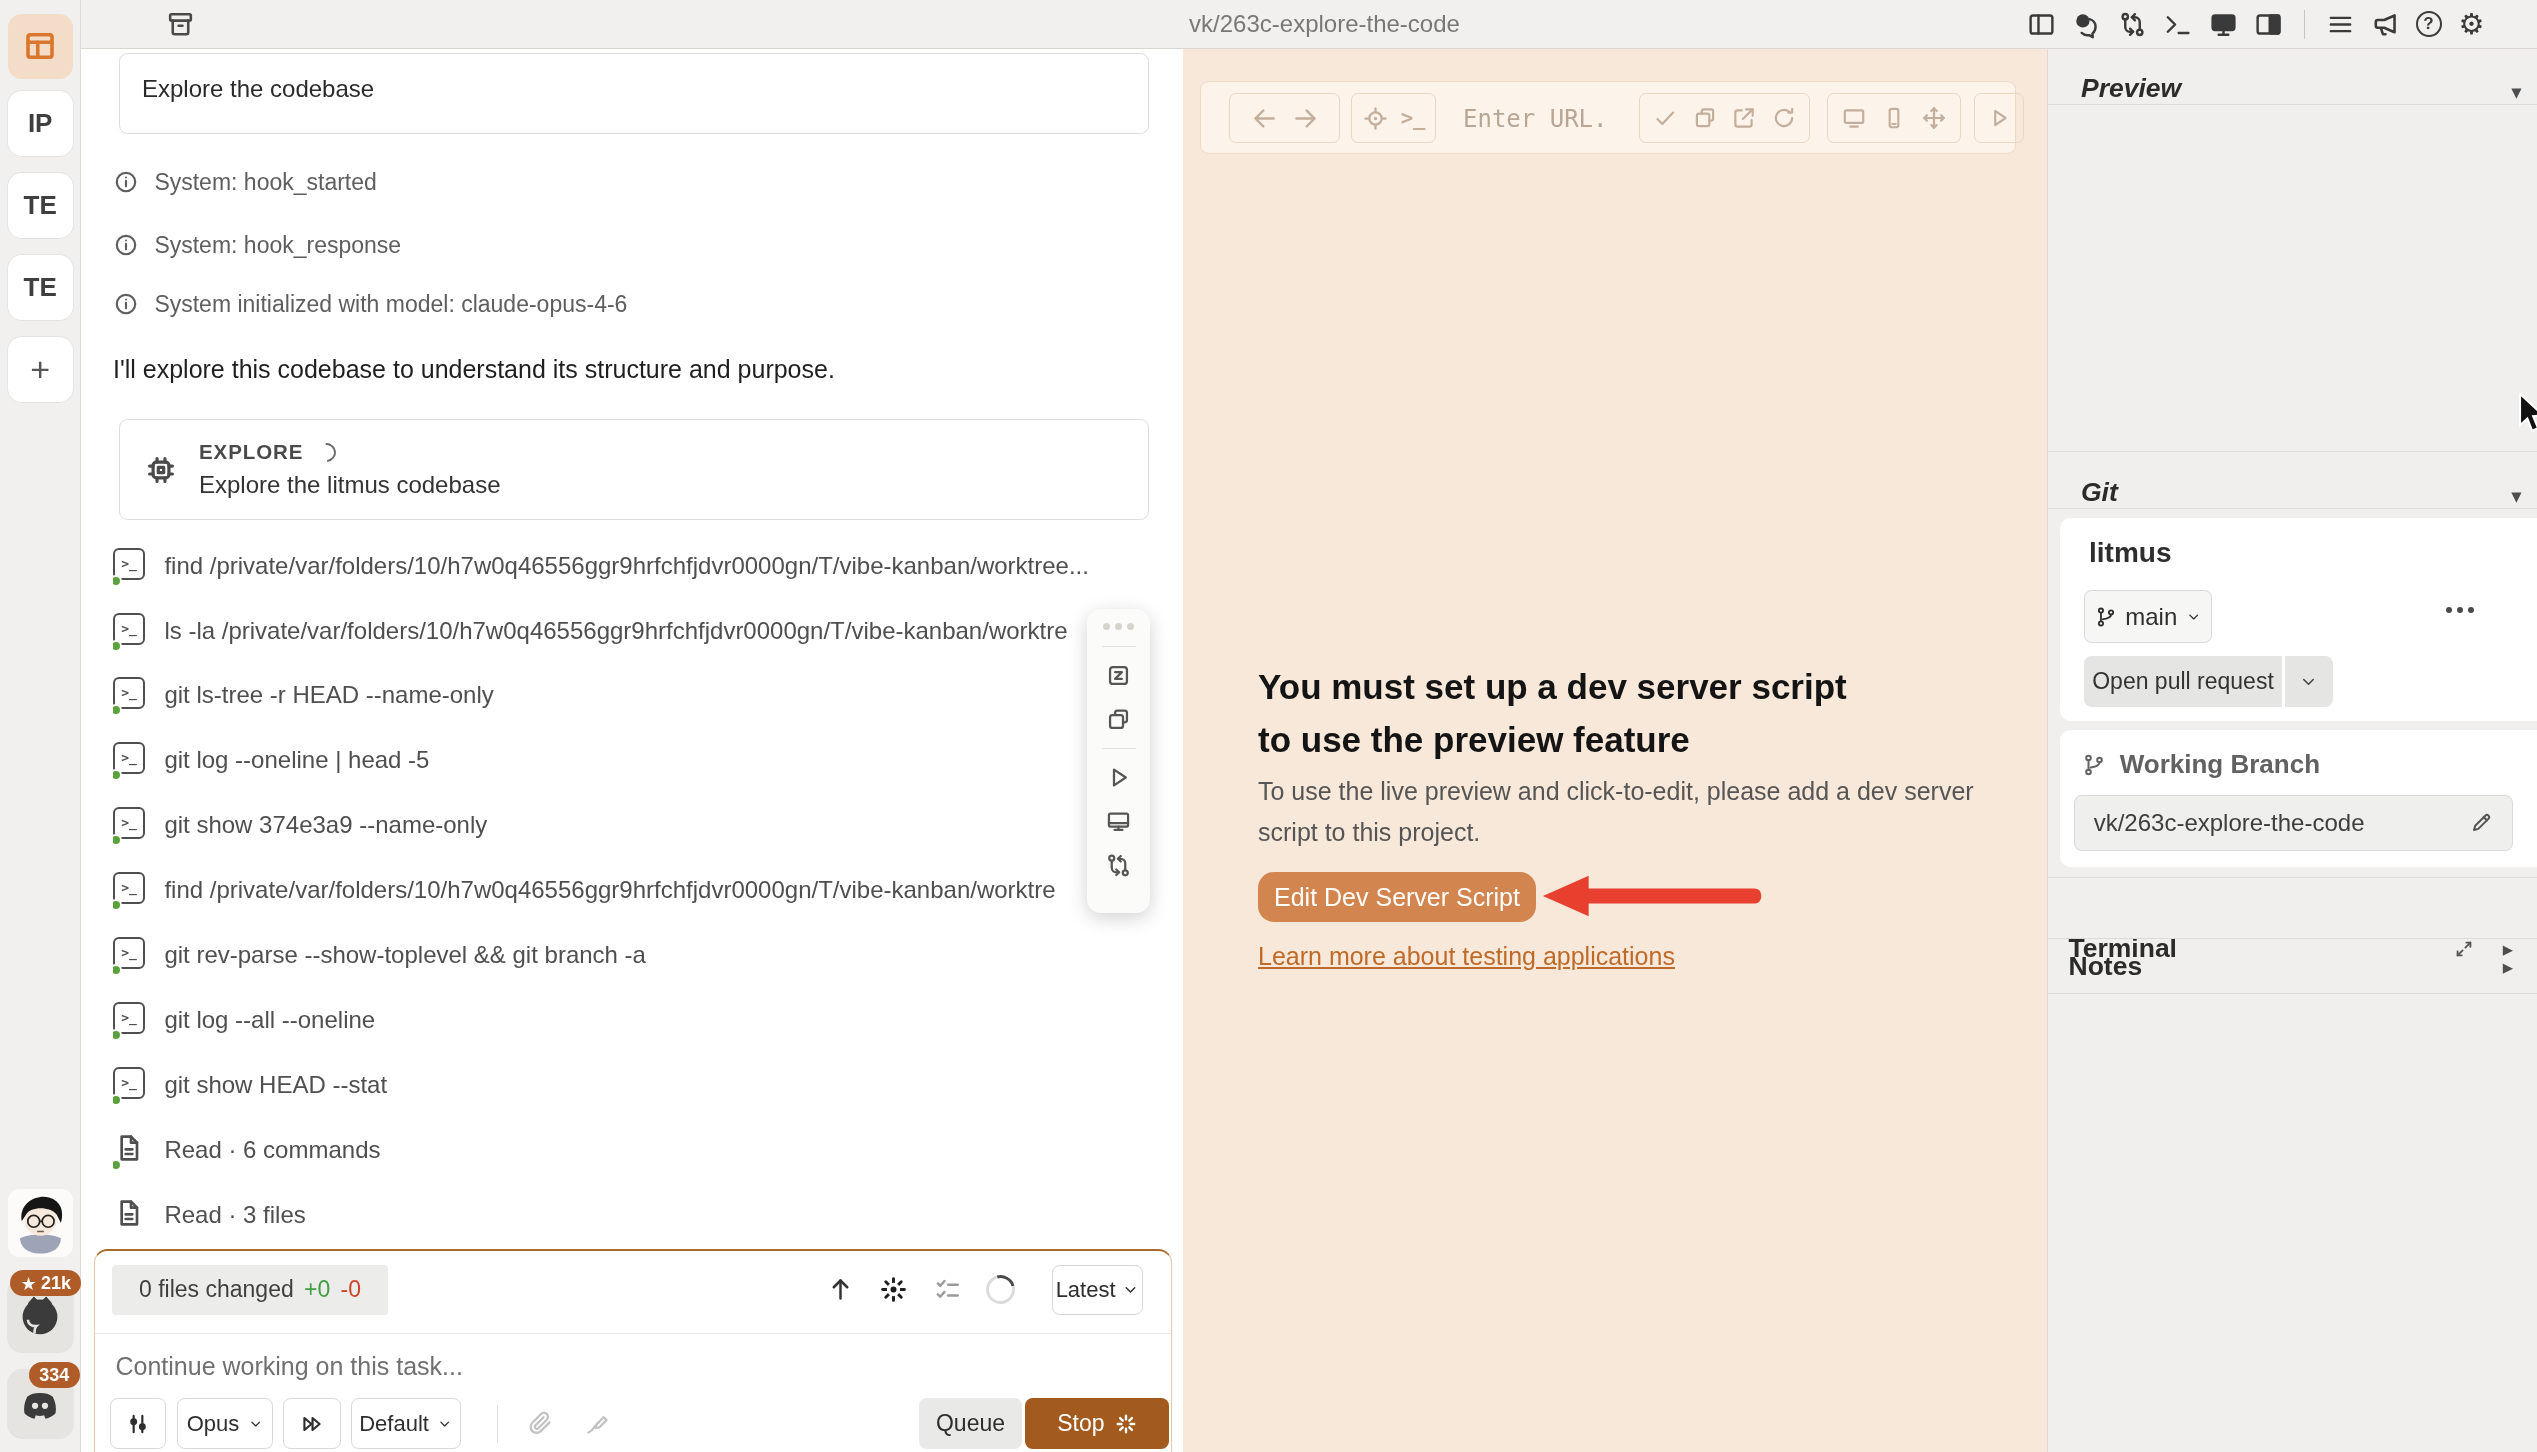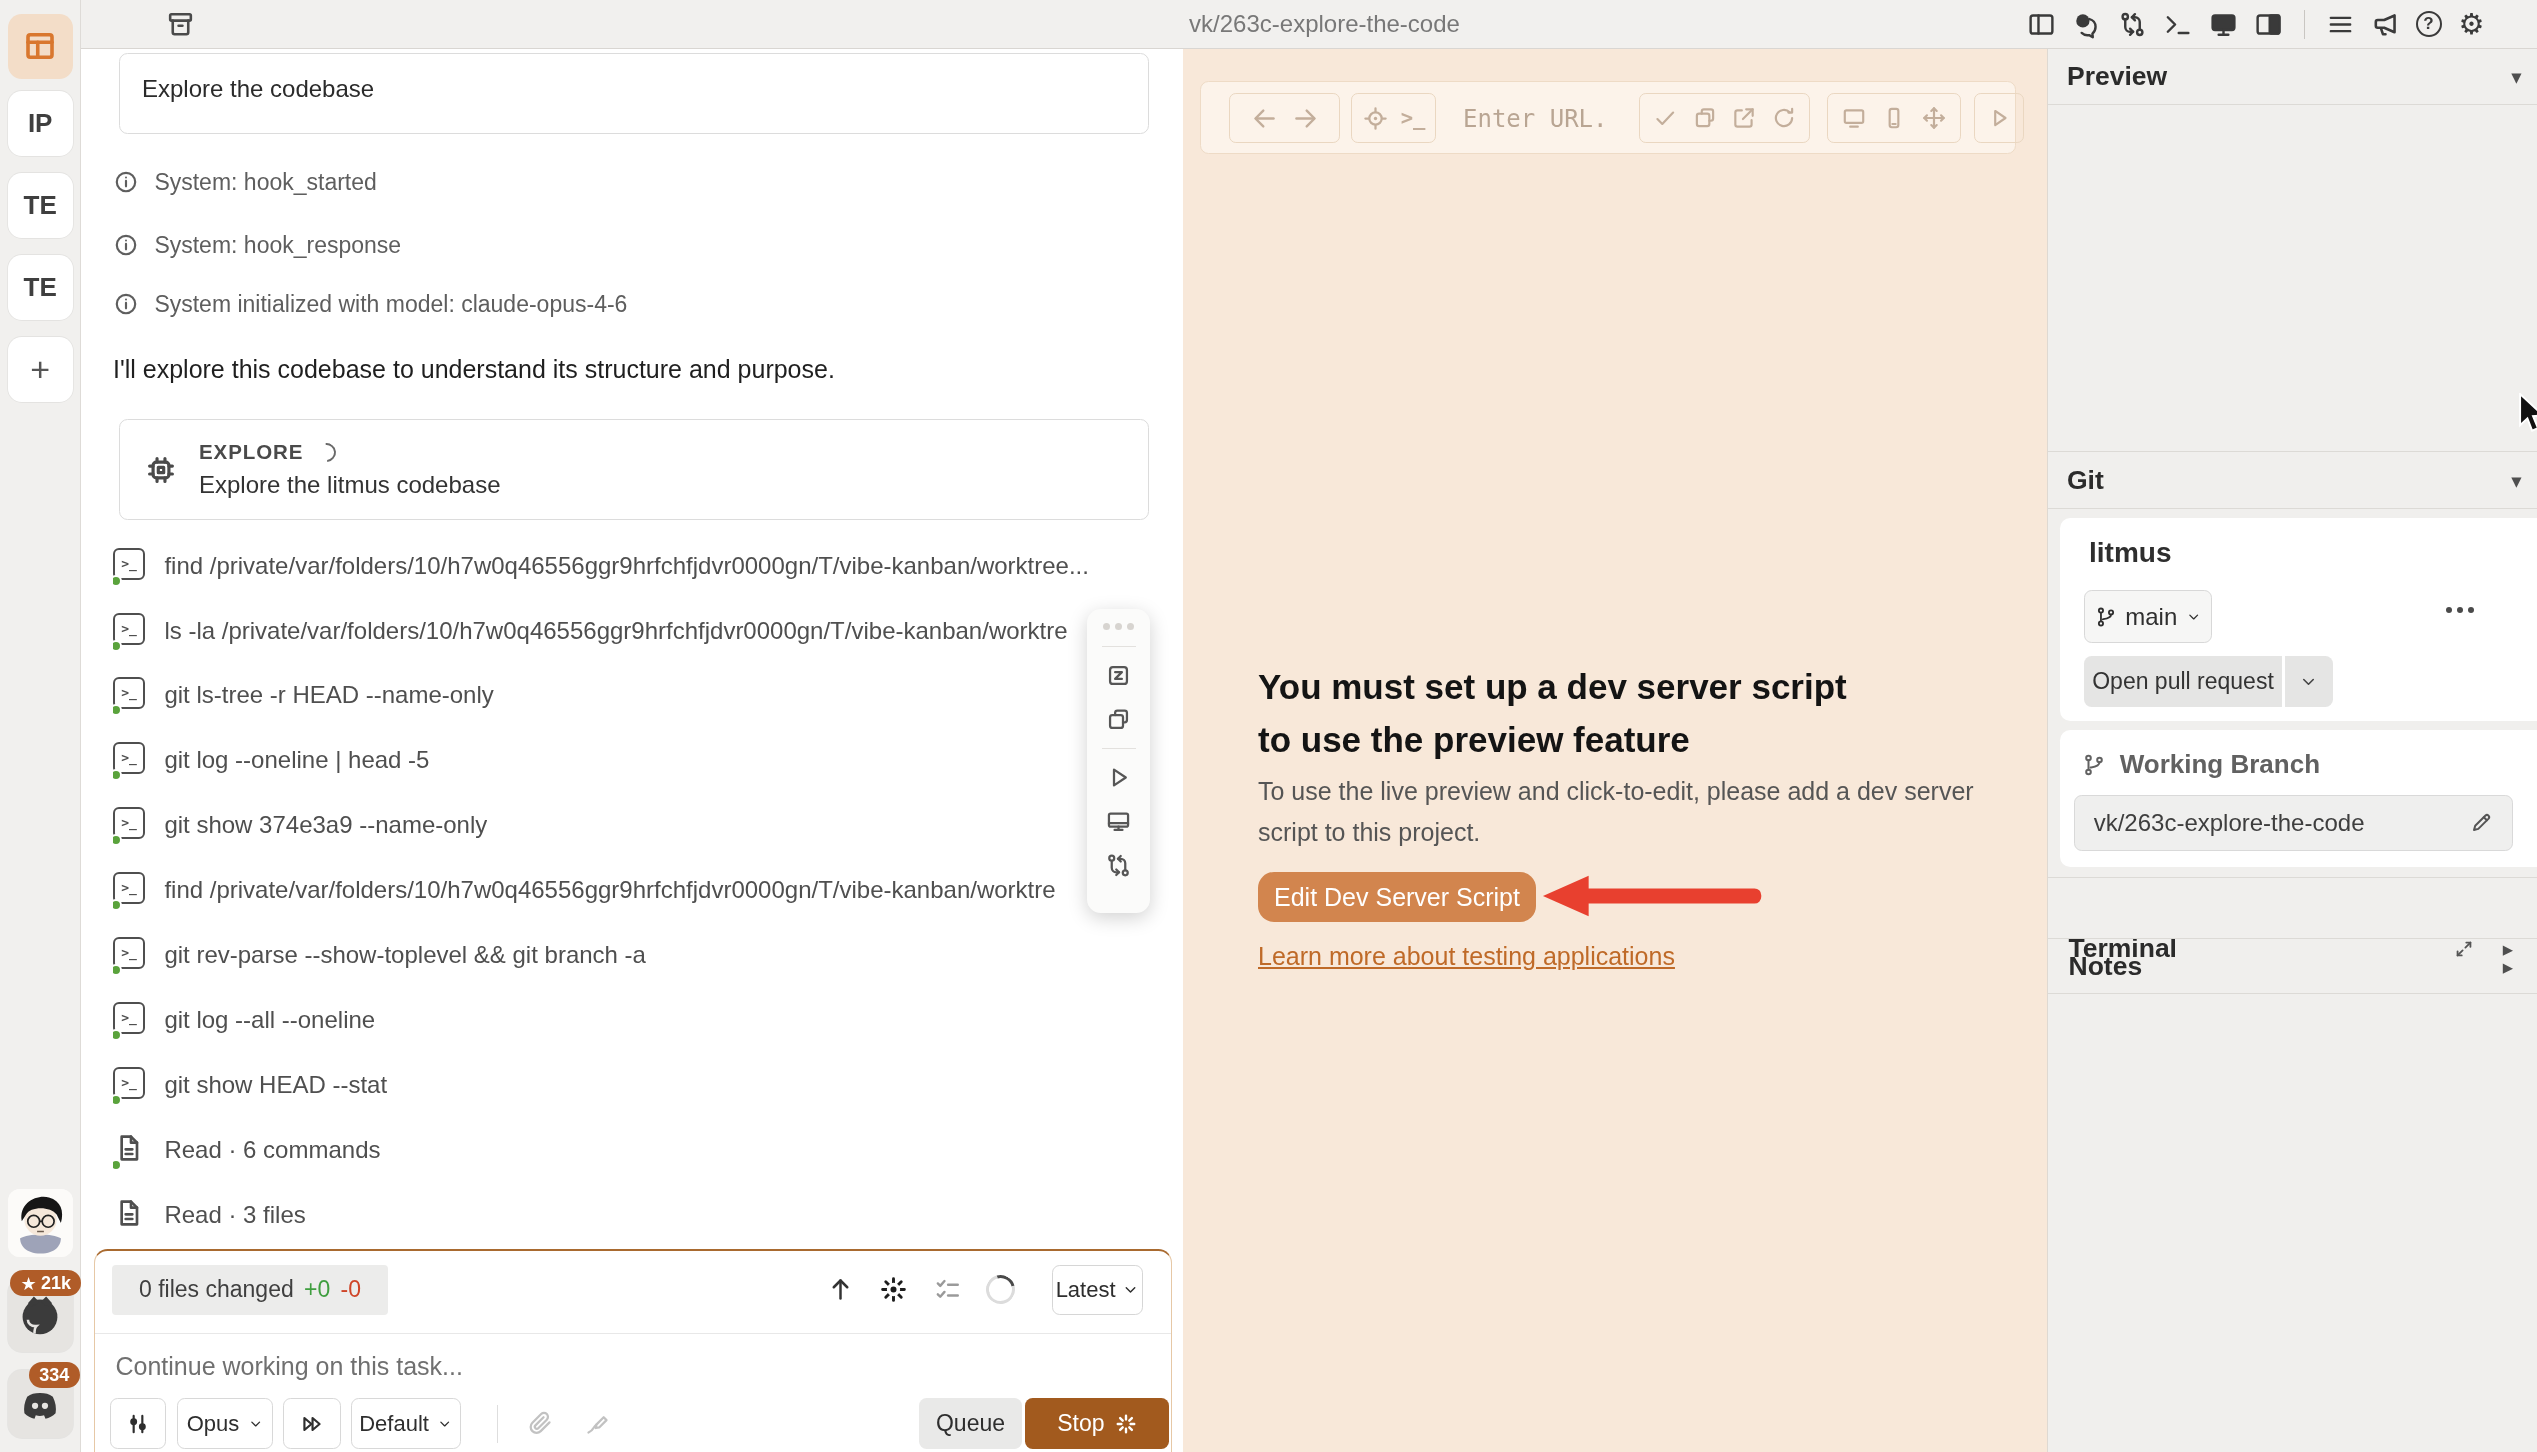--- a/index.html
+++ b/index.html
@@ -88,22 +88,22 @@
     align-items:center;justify-content:center;gap:12px;padding:0 10.3px;}
   .empty-title{position:absolute;left:75px;font-size:35px;font-weight:bold;color:#141414;white-space:nowrap;}
   .empty-body{position:absolute;left:75px;top:722px;width:752px;font-size:25px;line-height:41px;color:#555;}
   .edit-btn{position:absolute;left:75px;top:823px;width:278px;height:50px;background:#d2854e;border-radius:16px;
     display:flex;align-items:center;justify-content:center;font-size:25px;color:#fff;}
   .red-arrow{position:absolute;left:359px;top:825px;width:227px;height:44px;}
   .learn-link{position:absolute;left:75px;top:893px;font-size:25px;color:#bf6a28;text-decoration:underline;}
 
   
   .right-panel{position:absolute;left:2047px;top:49px;width:490px;bottom:0;background:#f0efed;border-left:0.9px solid #ded9d2;}
-  .rp-header{position:absolute;left:0;right:0;height:55px;display:flex;align-items:center;padding:0 19px;
-    font-size:26.5px;font-weight:bold;color:#2b2b2b;}
+  .rp-header{position:absolute;left:0;right:0;height:55px;display:flex;align-items:flex-end;padding:0 33px;
+    font-size:26.5px;font-weight:bold;color:#2b2b2b;font-style:italic;}
   .rp-caret{position:absolute;right:15.4px;font-size:20.5px;color:#4f4f4f;font-family:"DejaVu Sans",sans-serif;font-weight:400;}
   .rp-div{position:absolute;left:0;right:0;height:0.9px;background:#dcdad6;}
   .card{position:absolute;left:12px;width:491px;background:#fff;border-radius:10.3px;}
   .repo-name{position:absolute;left:29px;top:19px;font-size:28px;font-weight:bold;color:#2e2e2e;}
   .branch-btn{position:absolute;left:24px;top:72px;width:128px;height:53px;border:1.7px solid #d8d8d8;border-radius:7.7px;
     background:#f6f6f5;display:flex;align-items:center;justify-content:center;gap:8.5px;font-size:24px;color:#2f2f2f;}
   .more-dots{position:absolute;right:77px;top:89px;display:flex;gap:5.1px;}
   .more-dots i{width:6px;height:6px;border-radius:50%;background:#4a4a4a;}
   .pr-btn{position:absolute;left:24px;top:138px;height:51px;display:flex;gap:2.6px;}
   .pr-main{width:198px;background:#e5e5e4;border-radius:7.7px 0 0 7.7px;display:flex;align-items:center;justify-content:center;

